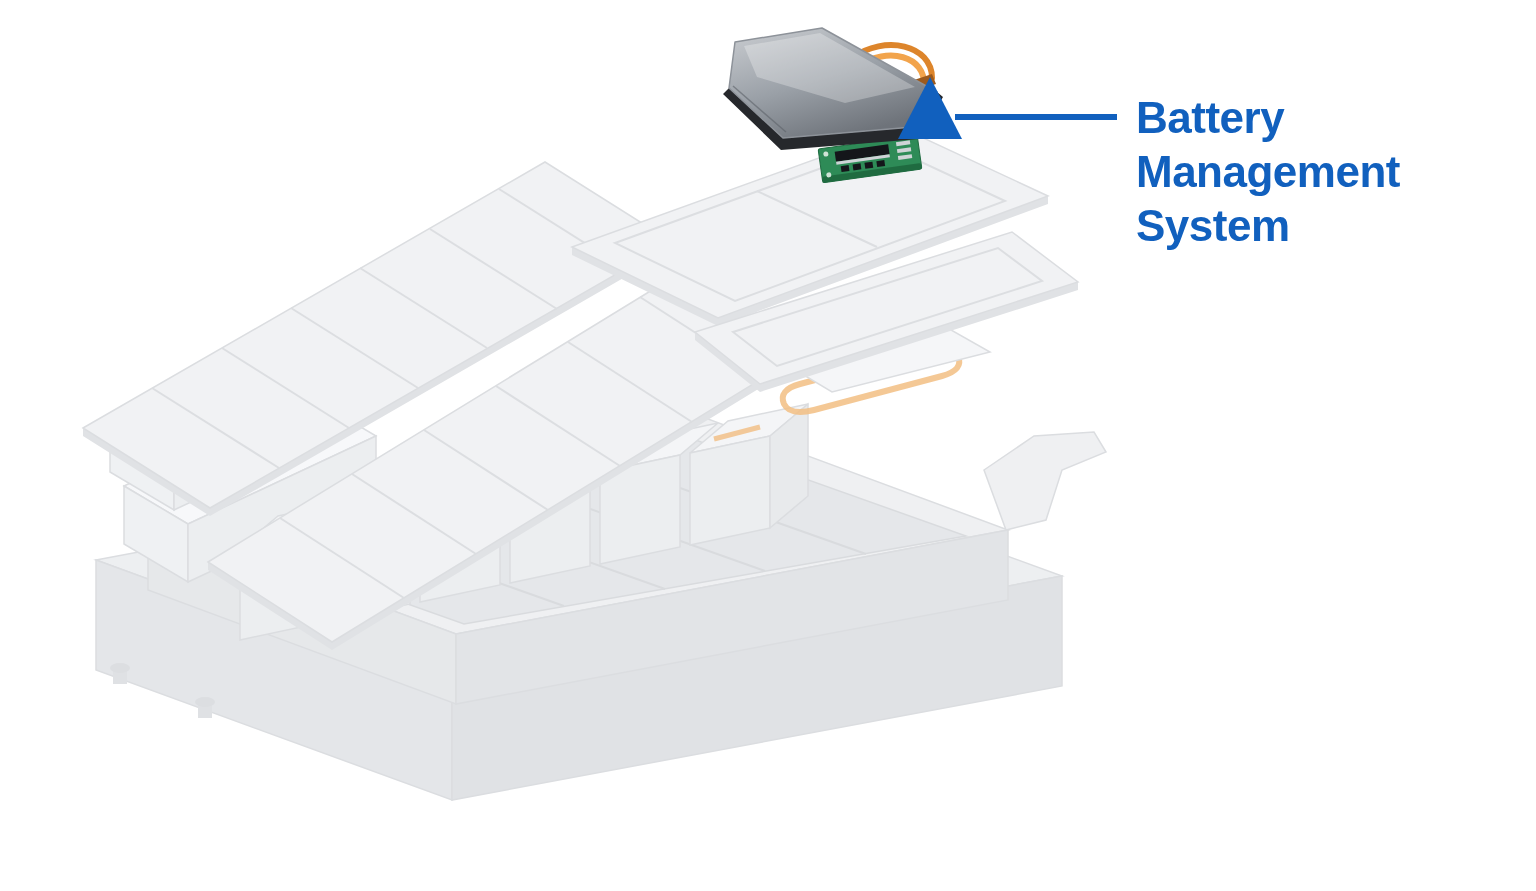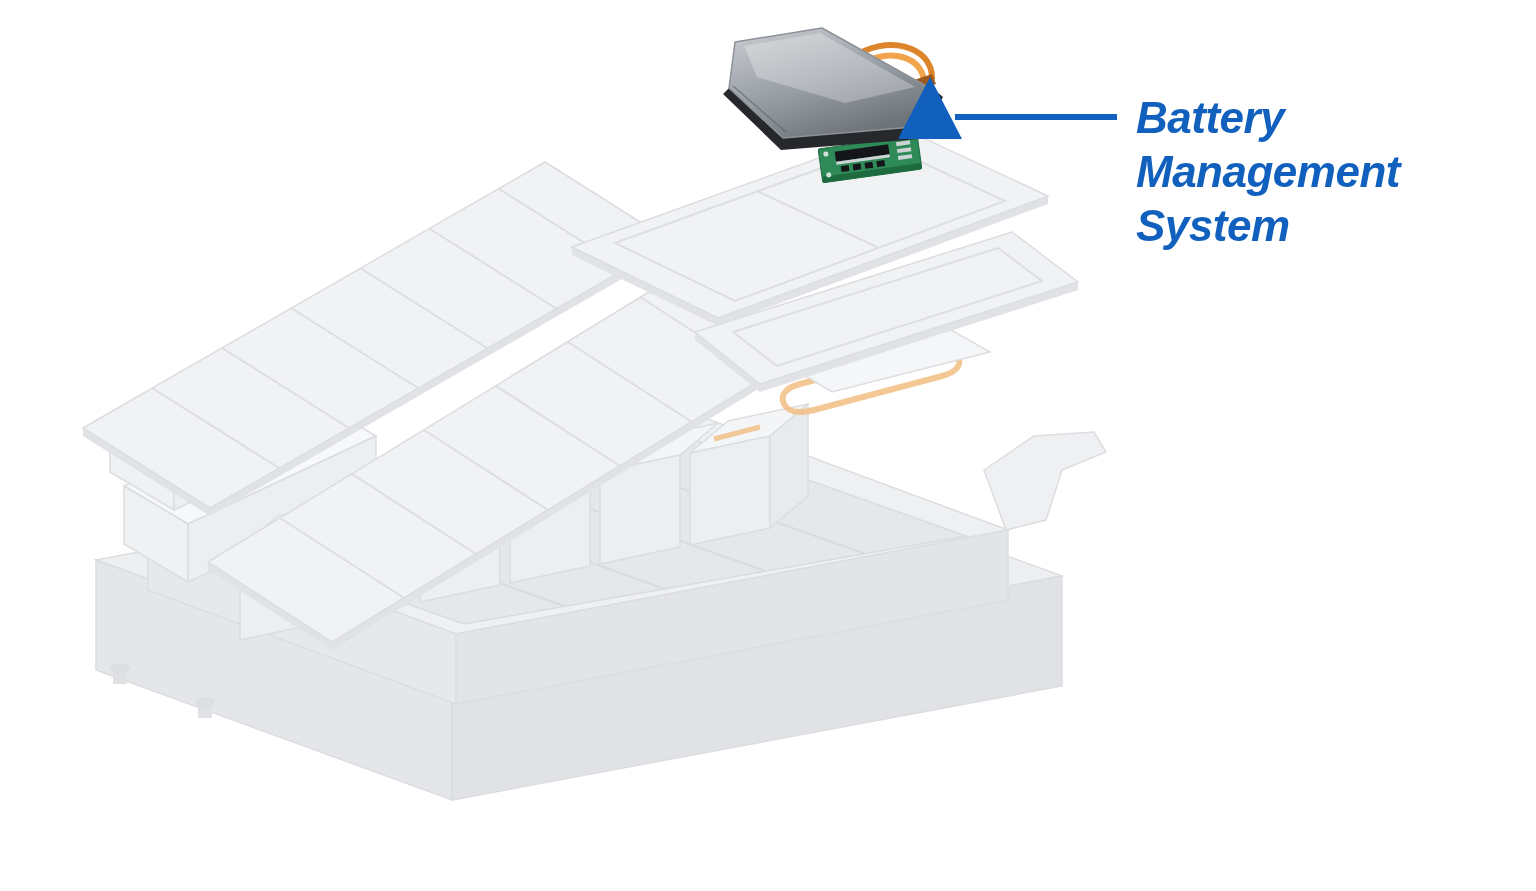--- a/index.html
+++ b/index.html
@@ -1,18 +1,18 @@
 <!DOCTYPE html>
 <html><head>
 <meta charset="utf-8">
 <style>
   html,body{margin:0;padding:0;background:#ffffff;}
   body{width:1536px;height:891px;position:relative;overflow:hidden;
        font-family:"Liberation Sans", sans-serif;}
-  #stage{position:absolute;left:0;top:0;font-style:italic;}
+  #stage{position:absolute;left:0;top:0;}
   svg{display:block;}
   .label-text{font-family:"Liberation Sans", sans-serif;font-weight:700;
               font-size:44px;letter-spacing:-0.5px;}
   .ghost-stroke{stroke:#DBDDE0;stroke-width:1.5;}
 </style>
 </head>
 <body>
 
 <div id="stage">
 <svg width="1536" height="891" viewBox="0 0 1536 891">

